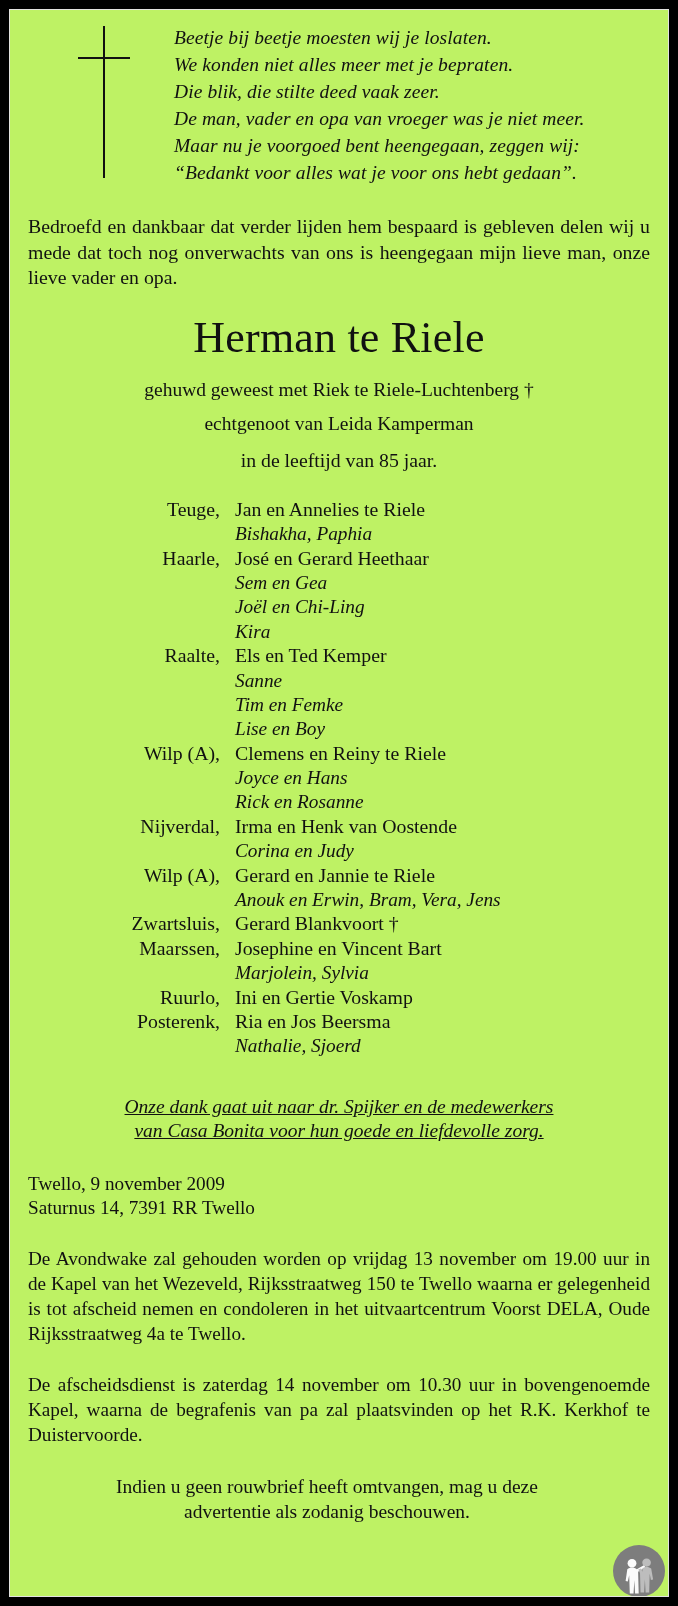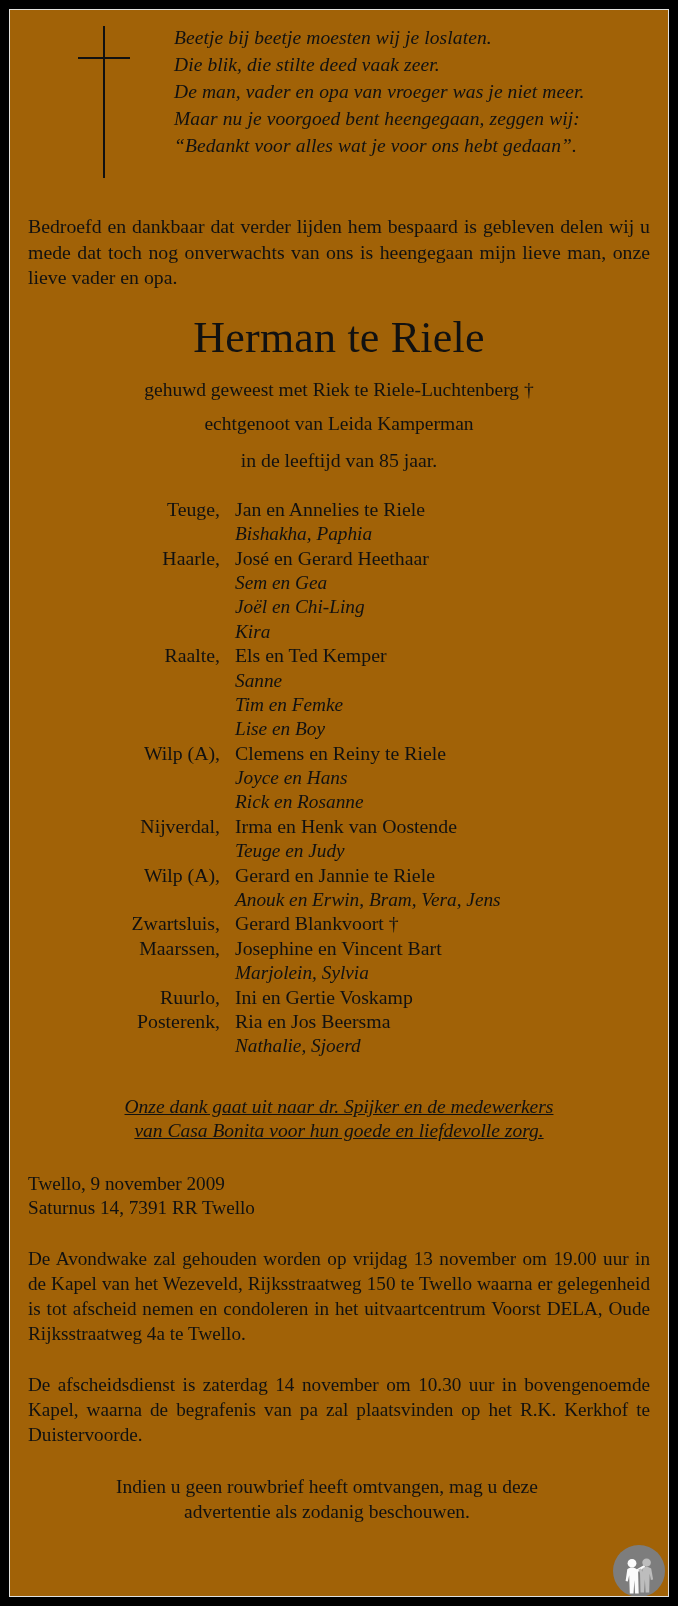--- a/index.html
+++ b/index.html
@@ -18,21 +18,21 @@
     box-sizing: border-box;
     background: #000000;
     padding: 9px;
     overflow: hidden;
   }
   .sheet {
     position: relative;
     width: 100%;
     height: 100%;
     box-sizing: border-box;
-    background: #a16207;
+    background: #bef264;
     border: 1px solid #e2e2e0;
     overflow: hidden;
   }
 
   
   .poem-block {
     position: relative;
     padding: 14px 18px 10px 18px;
     min-height: 168px;
   }
@@ -191,20 +191,21 @@
 <div class="notice">
   <div class="sheet">
 
     <div class="poem-block">
       <div class="cross">
         <div class="v-bar"></div>
         <div class="h-bar"></div>
       </div>
       <div class="poem">
         <div>Beetje bij beetje moesten wij je loslaten.</div>
+        <div>We konden niet alles meer met je bepraten.</div>
         <div>Die blik, die stilte deed vaak zeer.</div>
         <div>De man, vader en opa van vroeger was je niet meer.</div>
         <div>Maar nu je voorgoed bent heengegaan, zeggen wij:</div>
         <div>“Bedankt voor alles wat je voor ons hebt gedaan”.</div>
       </div>
     </div>
 
     <div class="intro">Bedroefd en dankbaar dat verder lijden hem bespaard is gebleven delen wij u mede dat toch nog onverwachts van ons is heengegaan mijn lieve man, onze lieve vader en opa.</div>
 
     <div class="name">Herman te Riele</div>
@@ -267,21 +268,21 @@
       <div class="fam-row">
         <div class="fam-place"></div>
         <div class="fam-name child">Rick en Rosanne</div>
       </div>
       <div class="fam-row">
         <div class="fam-place">Nijverdal,</div>
         <div class="fam-name">Irma en Henk van Oostende</div>
       </div>
       <div class="fam-row">
         <div class="fam-place"></div>
-        <div class="fam-name child">Teuge en Judy</div>
+        <div class="fam-name child">Corina en Judy</div>
       </div>
       <div class="fam-row">
         <div class="fam-place">Wilp (A),</div>
         <div class="fam-name">Gerard en Jannie te Riele</div>
       </div>
       <div class="fam-row">
         <div class="fam-place"></div>
         <div class="fam-name child">Anouk en Erwin, Bram, Vera, Jens</div>
       </div>
       <div class="fam-row">

